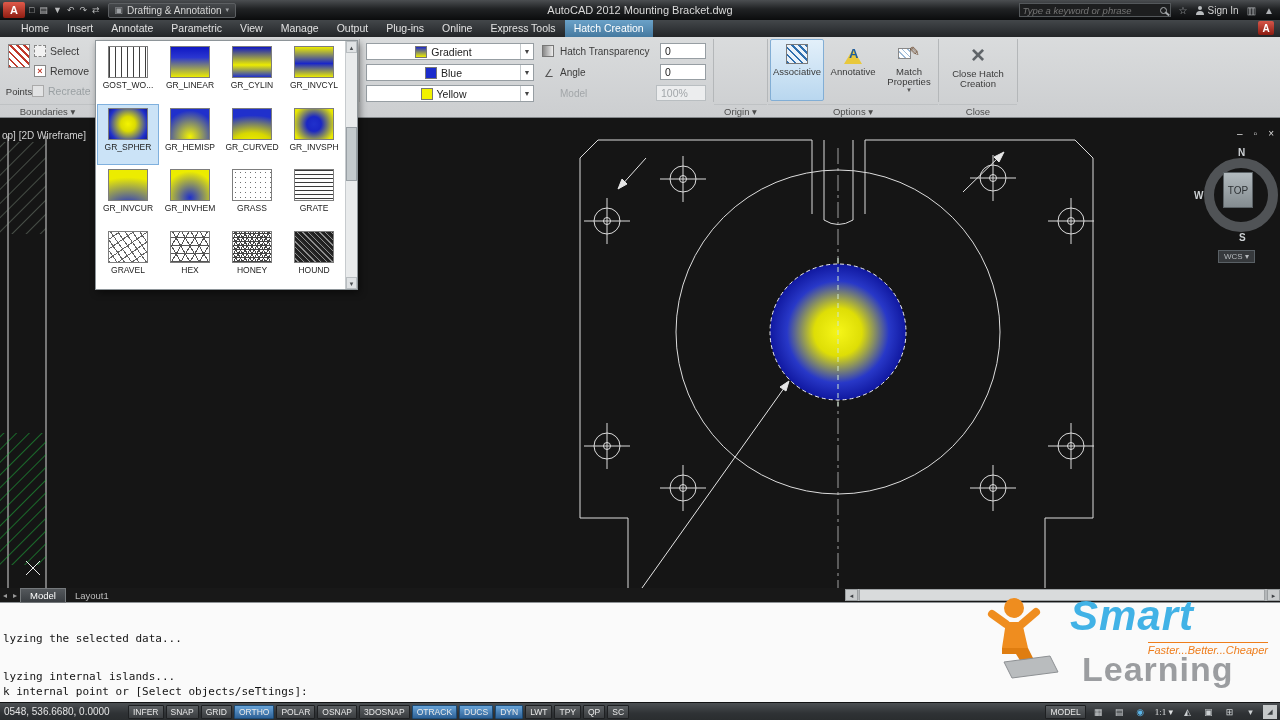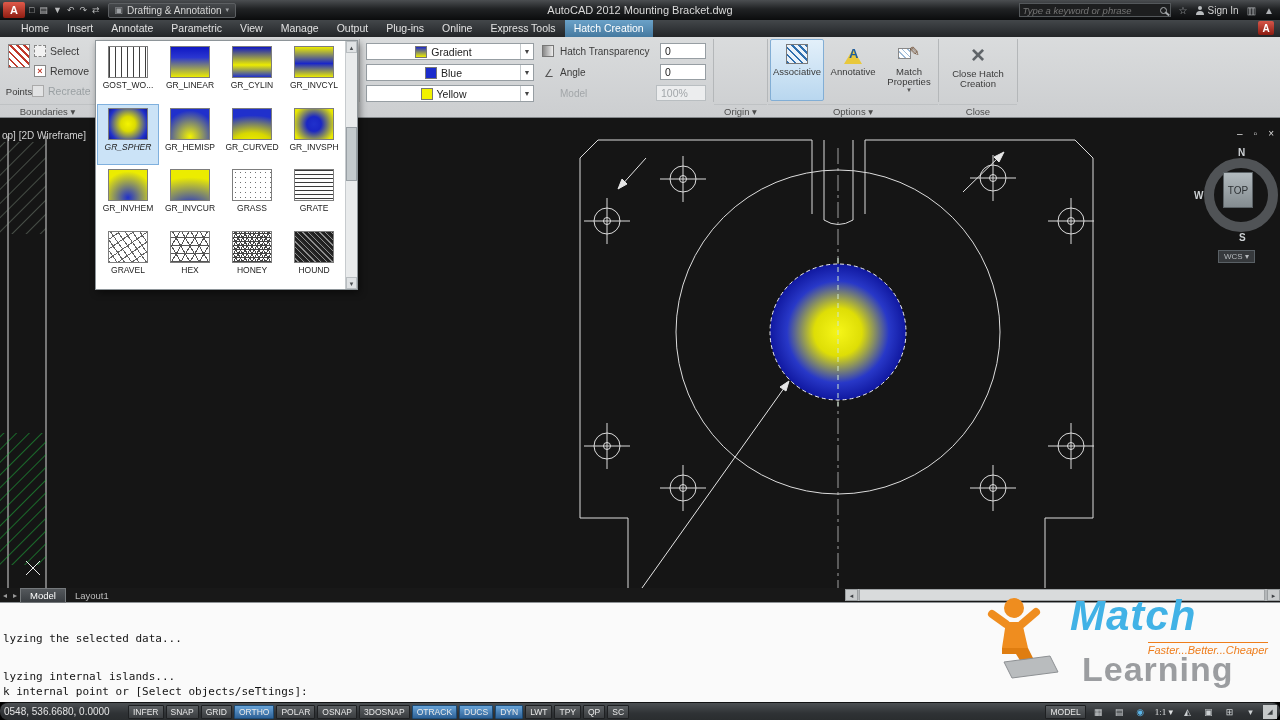--- a/index.html
+++ b/index.html
@@ -80,21 +80,21 @@
   .rlabel { position:absolute; font-size:10px; color:#3c3c3c; }
   .rlabel.disabled { color:#a2a6a9; }
 
   
   #flyout { position:absolute; left:95px; top:40px; width:263px; height:250px;
     background:#fff; border:1px solid #8e9599; box-shadow:2px 3px 7px rgba(0,0,0,.45);
     z-index:95; }
   .fly-grid { position:absolute; left:1px; top:1px; width:248px; height:246px;
     display:flex; flex-wrap:wrap; }
   .cell { width:62px; height:61px; padding-top:4px; text-align:center; cursor:default; }
-  .cell.selected { background:#cbe3f7; outline:1px solid #7fb0de; outline-offset:-1px;font-style:italic; }
+  .cell.selected { background:#cbe3f7; outline:1px solid #7fb0de; outline-offset:-1px; }
   .sw { width:40px; height:32px; margin:0 auto; border:1px solid #7d7d7d; }
   .cap { font-size:8.5px; color:#222; margin-top:2px; white-space:nowrap; overflow:hidden; }
   .sw-gost   { background:repeating-linear-gradient(90deg,#3f3f3f 0 1px,#fff 1px 6px); }
   .sw-grlin  { background:linear-gradient(180deg,#0f17c4 0%,#2a36d0 35%,#ecec00 100%); }
   .sw-grcyl  { background:linear-gradient(180deg,#0f17c4 0%,#ecec00 60%,#2030cc 100%); }
   .sw-grincy { background:linear-gradient(180deg,#ecec00 0%,#1a26c8 55%,#ecec00 100%); }
   .sw-grsph  { background:radial-gradient(circle at 50% 50%,#f4f400 0%,#dcdc00 30%,#2030cc 80%,#121a96 100%); }
   .sw-grhem  { background:radial-gradient(circle at 50% 92%,#f4f400 0%,#2030cc 78%); }
   .sw-grcur  { background:radial-gradient(150% 110% at 50% 118%,#f4f400 0%,#d8d800 35%,#2030cc 88%); }
   .sw-grinsp { background:radial-gradient(circle at 50% 50%,#2030cc 0%,#1a26c4 30%,#e8e800 88%); }
@@ -166,21 +166,21 @@
   .wm-brand1 { position:absolute; left:108px; top:2px; font-size:42px; font-weight:bold;
     font-style:italic; color:#41b2e6; letter-spacing:1px; }
   .wm-tag { position:absolute; right:12px; top:52px; font-size:11px; font-style:italic;
     color:#ee7d1b; border-top:1px solid #ee7d1b; padding-top:1px; }
   .wm-brand2 { position:absolute; left:120px; top:60px; font-size:34px; font-weight:bold;
     color:#9b9da0; letter-spacing:1px; }
 
   
   #statusbar { position:absolute; left:0; top:702px; width:1280px; height:18px;
     background:linear-gradient(#4c5053,#2f3235 60%,#2a2d2f); border-top:1px solid #121314;
-    display:flex; align-items:center; z-index:90; color:#e4e4e4;border-radius:8px; }
+    display:flex; align-items:center; z-index:90; color:#e4e4e4; }
   .coords { font-size:10px; margin-left:4px; width:124px; white-space:nowrap; overflow:hidden; }
   .tgl-row { display:flex; gap:2px; }
   .tgl { height:14px; line-height:13px; padding:0 4px; font-size:8.5px; color:#e9e9e9;
     background:linear-gradient(#5b5f62,#3a3d40); border:1px solid #1e2022;
     border-radius:1px; cursor:default; }
   .tgl.on { background:linear-gradient(#68a4d8,#2e6196); border-color:#1b4a75; }
   .sb-right { position:absolute; right:3px; display:flex; align-items:center; gap:4px; }
   .sb-ico { width:17px; height:14px; display:flex; align-items:center; justify-content:center;
     color:#ccd0d2; font-size:9px; }
   .sb-scale { font-size:9px; color:#dfe1e2; padding:0 2px;font-family:Liberation Serif, serif; }
@@ -378,26 +378,26 @@
     </div>
     <div class="cell">
       <div class="sw sw-grcur"></div>
       <div class="cap">GR_CURVED</div>
     </div>
     <div class="cell">
       <div class="sw sw-grinsp"></div>
       <div class="cap">GR_INVSPH</div>
     </div>
     <div class="cell">
+      <div class="sw sw-grincu"></div>
+      <div class="cap">GR_INVCUR</div>
+    </div>
+    <div class="cell">
       <div class="sw sw-grinhe"></div>
       <div class="cap">GR_INVHEM</div>
-    </div>
-    <div class="cell">
-      <div class="sw sw-grincu"></div>
-      <div class="cap">GR_INVCUR</div>
     </div>
     <div class="cell">
       <div class="sw sw-grass"></div>
       <div class="cap">GRASS</div>
     </div>
     <div class="cell">
       <div class="sw sw-grate"></div>
       <div class="cap">GRATE</div>
     </div>
     <div class="cell">
@@ -563,21 +563,21 @@
 
 <div id="watermark">
   <svg width="100" height="95" style="position:absolute;left:6px;top:2px;">
     <circle cx="46" cy="16" r="10" fill="#ef8d1f"></circle>
     <path d="M24,22 L38,32" stroke="#ef8d1f" stroke-width="8" stroke-linecap="round"></path>
     <path d="M68,20 L54,32" stroke="#ef8d1f" stroke-width="8" stroke-linecap="round"></path>
     <path d="M38,30 L54,30 L60,56 L34,56 Z" fill="#ef8d1f"></path>
     <path d="M34,56 h26 l7,14 h-14 l-5,-8 h-14 z" fill="#df7d10"></path>
     <path d="M36,70 L82,64 L90,80 L44,86 Z" fill="#b9bcbe" stroke="#8d9093" stroke-width="1"></path>
   </svg>
-  <div class="wm-brand1">Match</div>
+  <div class="wm-brand1">Smart</div>
   <div class="wm-tag">Faster...Better...Cheaper</div>
   <div class="wm-brand2">Learning</div>
 </div>
 
 <div id="statusbar">
   <div class="coords">0548, 536.6680, 0.0000</div>
   <div class="tgl-row">
     <span class="tgl">INFER</span>
     <span class="tgl">SNAP</span>
     <span class="tgl">GRID</span>

